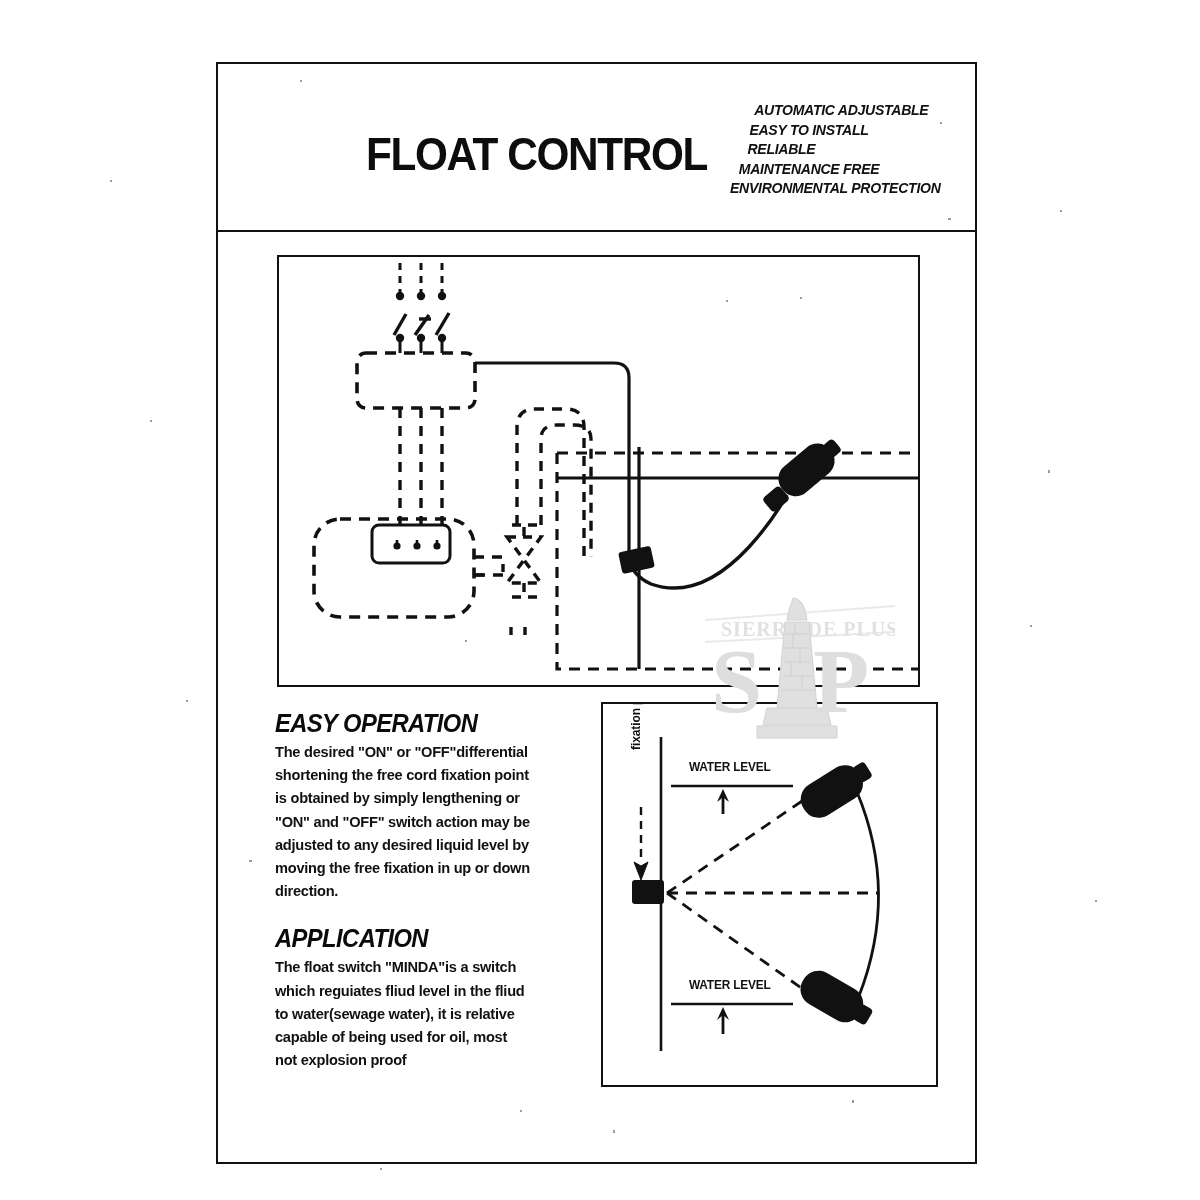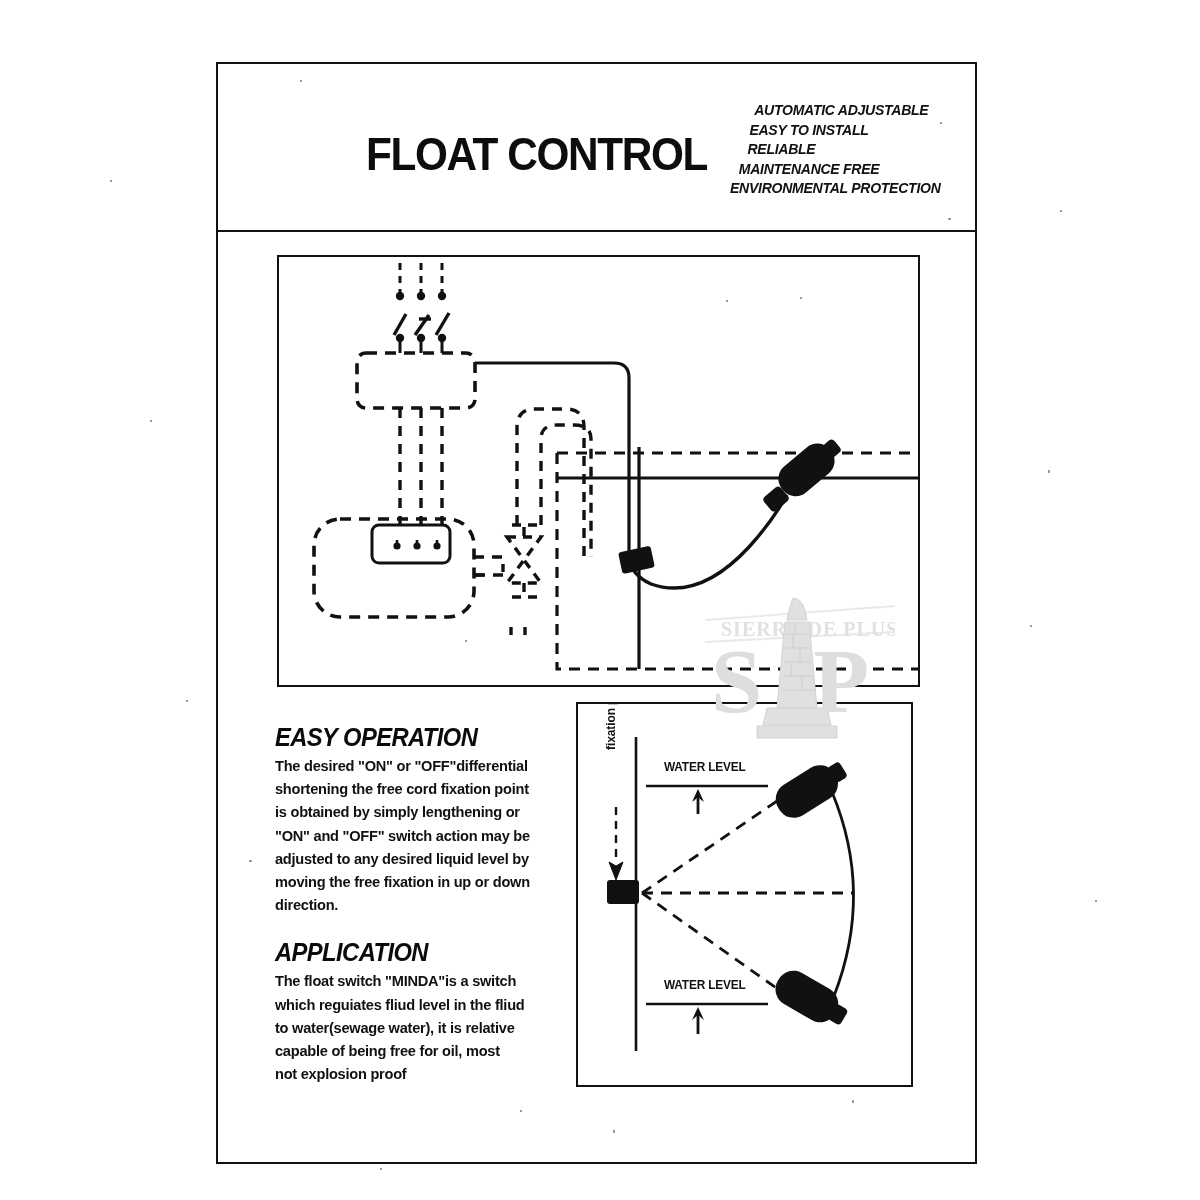--- a/index.html
+++ b/index.html
@@ -71,21 +71,20 @@
     overflow:hidden;
     background:#fff;
   }
   #schematic-svg{position:absolute;left:0;top:0;}
 
   
   #text-column{
     position:absolute;
     left:57px;top:645px;
     width:305px;
-    margin-top:14px;
   }
   .section-head{
     font-size:25px;
     font-weight:700;
     font-style:italic;
     letter-spacing:-0.6px;
     color:#0b0b0b;
     transform:scaleX(.95);
     transform-origin:left center;
     margin:0 0 3px 0;
@@ -97,21 +96,21 @@
     color:#111;
     line-height:23.2px;
     letter-spacing:-0.25px;
   }
   .section-body div{white-space:nowrap;}
   #application-block{margin-top:21px;}
 
   
   #operation-panel{
     position:absolute;
-    left:358px;top:638px;
+    left:383px;top:638px;
     width:337px;height:385px;
     border:2px solid #111;
     box-sizing:border-box;
     overflow:hidden;
     background:#fff;
   }
   #operation-svg{position:absolute;left:0;top:0;}
 
   .wl-label{
     position:absolute;
@@ -340,21 +339,21 @@
         <div>direction.</div>
       </div>
     </div>
 
     <div id="application-block">
       <div class="section-head">APPLICATION</div>
       <div class="section-body">
         <div>The float switch "MINDA"is a switch</div>
         <div>which reguiates fliud level in the fliud</div>
         <div>to water(sewage water), it is relative</div>
-        <div>capable of being free for oil, most</div>
+        <div>capable of being used for oil, most</div>
         <div>not explosion proof</div>
       </div>
     </div>
   </div>
 
   <div id="operation-panel">
     <svg id="operation-svg" width="333" height="381" viewBox="0 0 333 381">
       <g stroke="#111" fill="none">
 
         <line x1="58" y1="33" x2="58" y2="347" stroke-width="2.6"></line>

